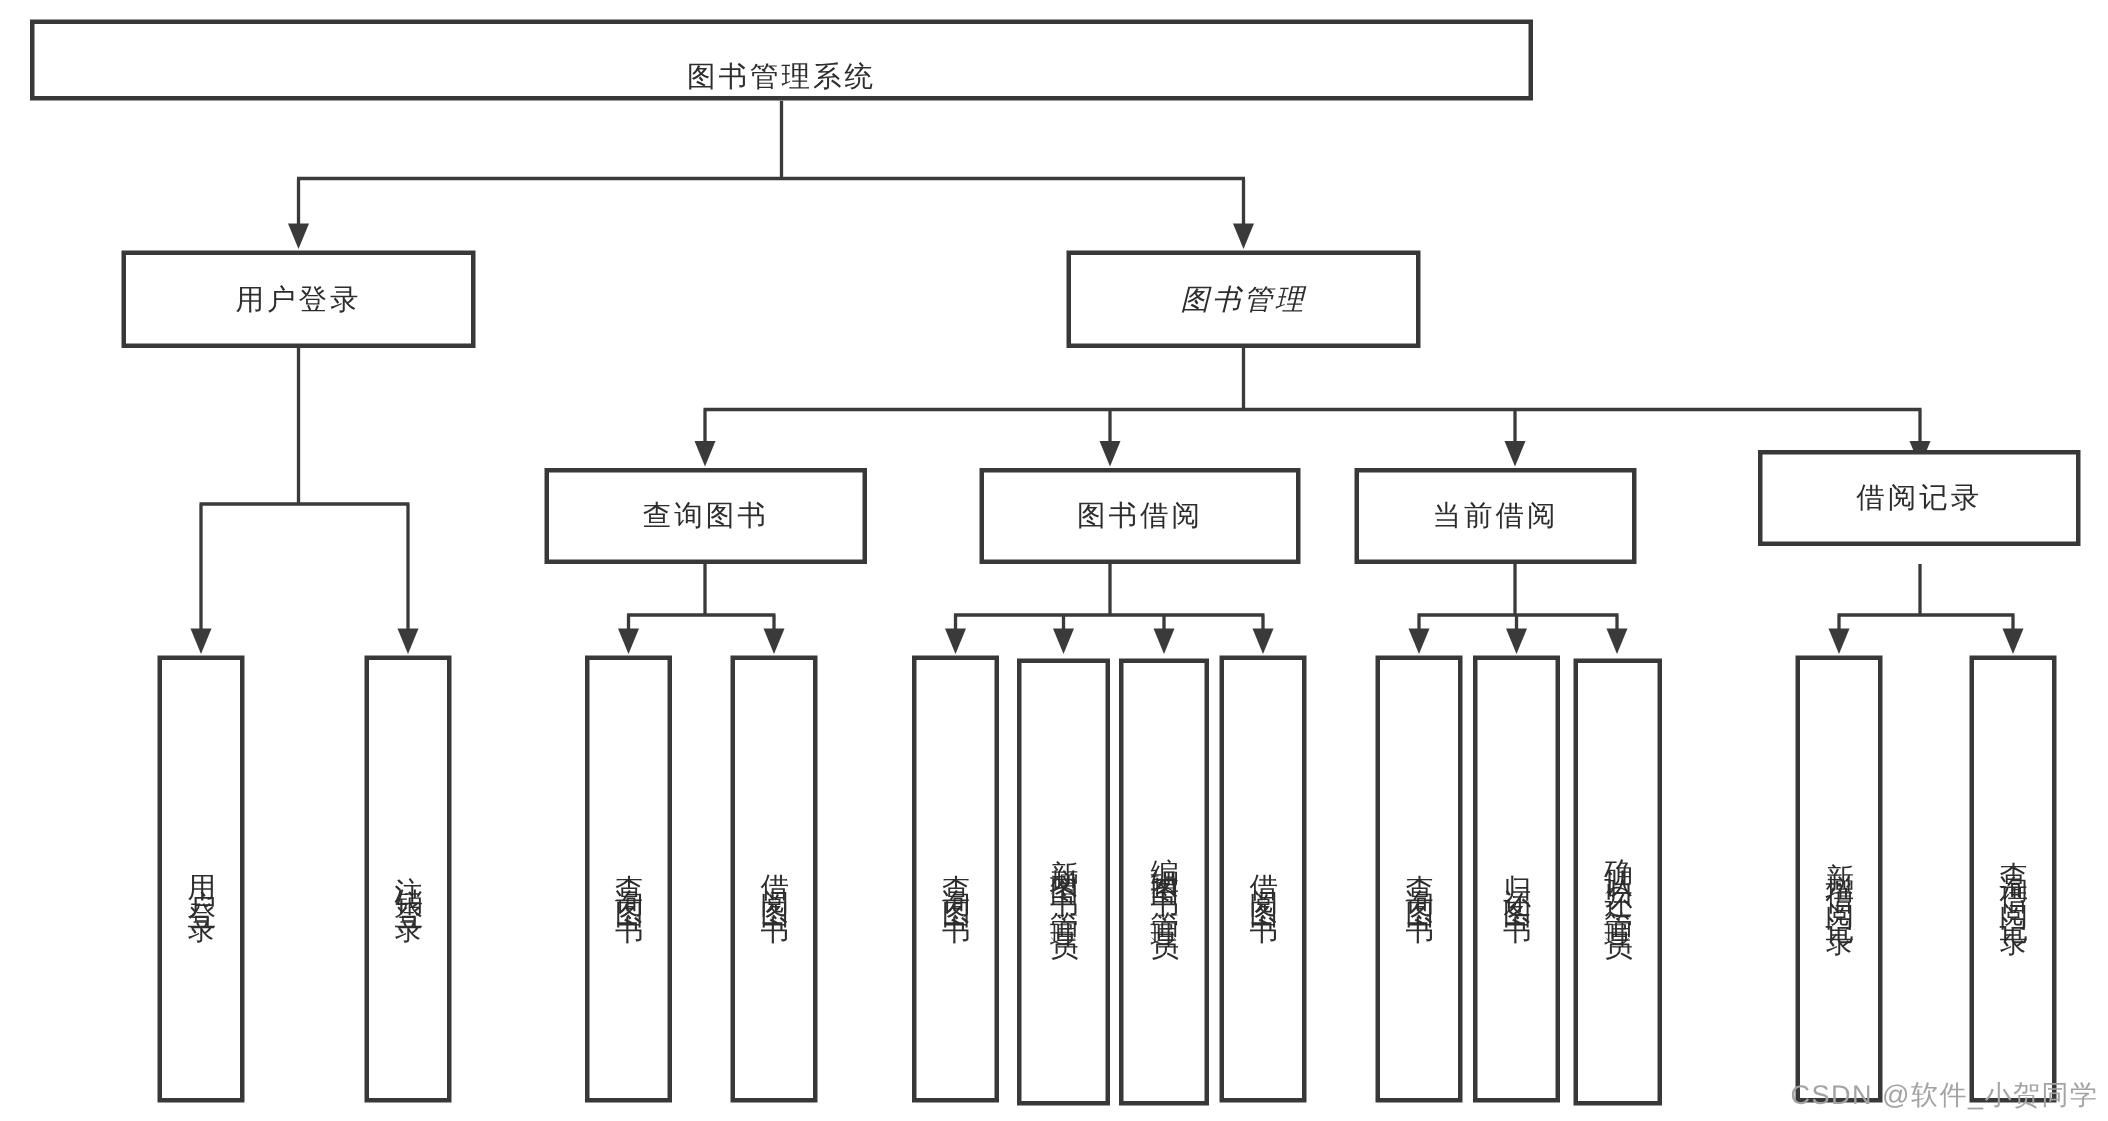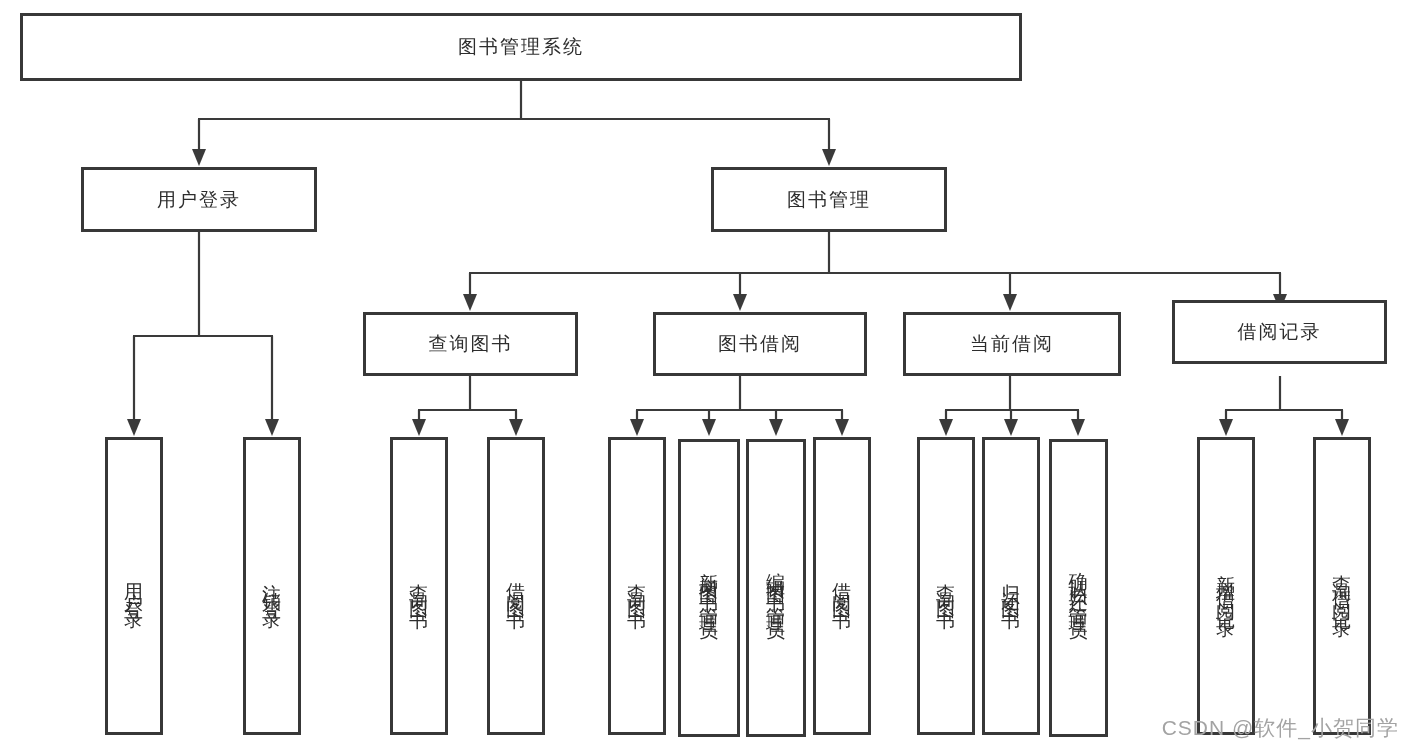--- a/index.html
+++ b/index.html
@@ -27,21 +27,21 @@
   .node.v span {
     writing-mode: vertical-rl;
     text-orientation: mixed;
     font-size: 19px;
     letter-spacing: 9px;
     line-height: 1;
   }
   .node.v.tight span { letter-spacing: 7px; }
   #watermark {
     position: absolute; right: 6px; bottom: 5px;
-    color: #a3a3a3; font-size: 21px; letter-spacing: 1px;
+    color: #a3a3a3; font-size: 18px; letter-spacing: 1px;
     z-index: 5; white-space: nowrap;
   }
 </style>
 </head>
 <body>
 
 <div id="canvas">
 
   <svg id="connectors" width="1405" height="747" viewBox="0 0 1405 747" fill="none" xmlns="http://www.w3.org/2000/svg">
     <g stroke="#3a3a3a" stroke-width="2.2">
@@ -79,38 +79,38 @@
       <polygon points="769,419 783,419 776,436"></polygon>
       <polygon points="835,419 849,419 842,436"></polygon>
       <polygon points="939,419 953,419 946,436"></polygon>
       <polygon points="1004,419 1018,419 1011,436"></polygon>
       <polygon points="1071,419 1085,419 1078,436"></polygon>
       <polygon points="1219,419 1233,419 1226,436"></polygon>
       <polygon points="1335,419 1349,419 1342,436"></polygon>
     </g>
   </svg>
 
-  <div class="node h" style="left:20px; top:13px; width:1002px; height:68px;">
+  <div class="node h" style="left:20px; top:13px; width:1002px; height:54px;align-items:flex-end;">
     <span>图书管理系统</span>
   </div>
 
   <div class="node h" style="left:81px; top:167px; width:236px; height:65px;">
     <span>用户登录</span>
   </div>
-  <div class="node h" style="left:711px; top:167px; width:236px; height:65px;">
+  <div class="node h" style="left:711px; top:167px; width:236px; height:65px;font-style:italic;">
     <span>图书管理</span>
   </div>
 
   <div class="node h" style="left:363px; top:312px; width:215px; height:64px;">
     <span>查询图书</span>
   </div>
   <div class="node h" style="left:633px; top:312px; width:214px; height:64px;margin-left:20px;">
     <span>图书借阅</span>
   </div>
-  <div class="node h" style="left:903px; top:312px; width:218px; height:64px;">
+  <div class="node h" style="left:903px; top:312px; width:188px; height:64px;">
     <span>当前借阅</span>
   </div>
   <div class="node h" style="left:1172px; top:300px; width:215px; height:64px;">
     <span>借阅记录</span>
   </div>
 
   <div class="node v" style="left:105px; top:437px; width:58px; height:298px;">
     <span>用户登录</span>
   </div>
   <div class="node v" style="left:243px; top:437px; width:58px; height:298px;">

